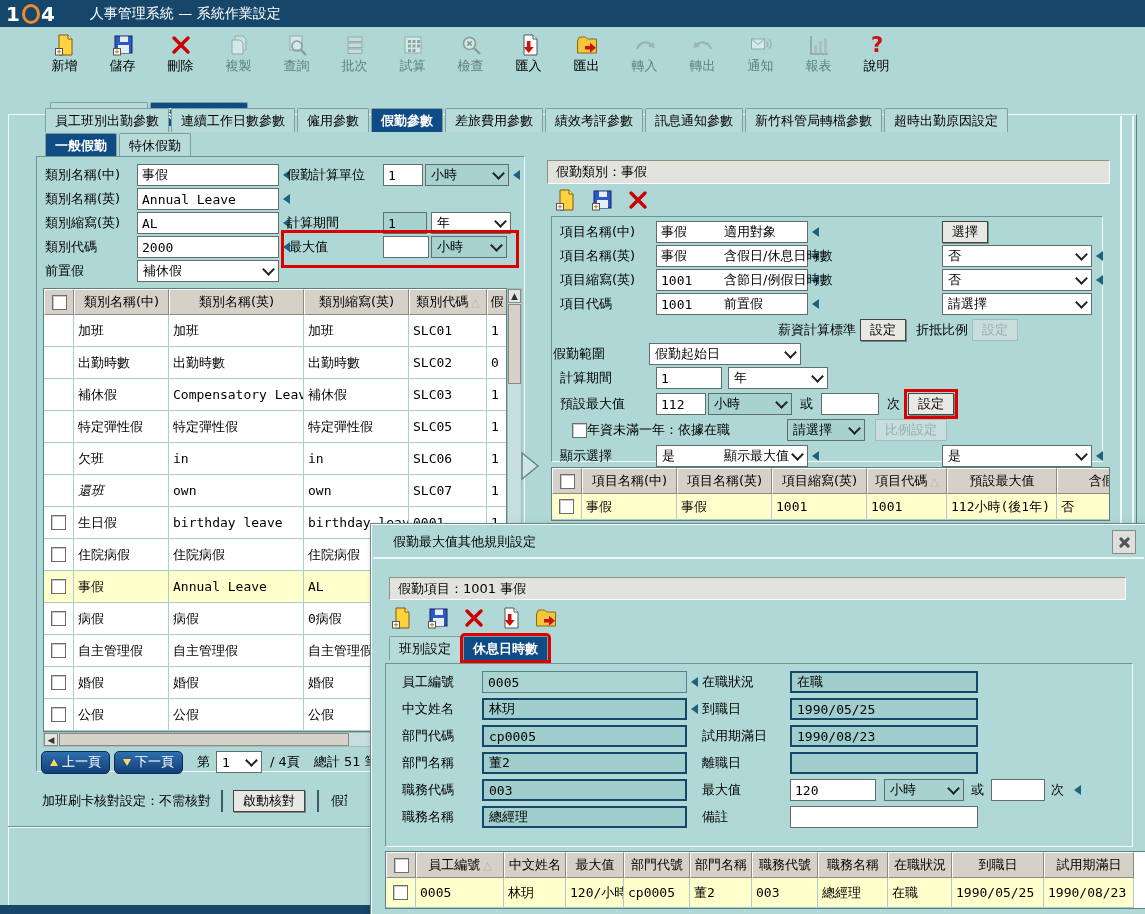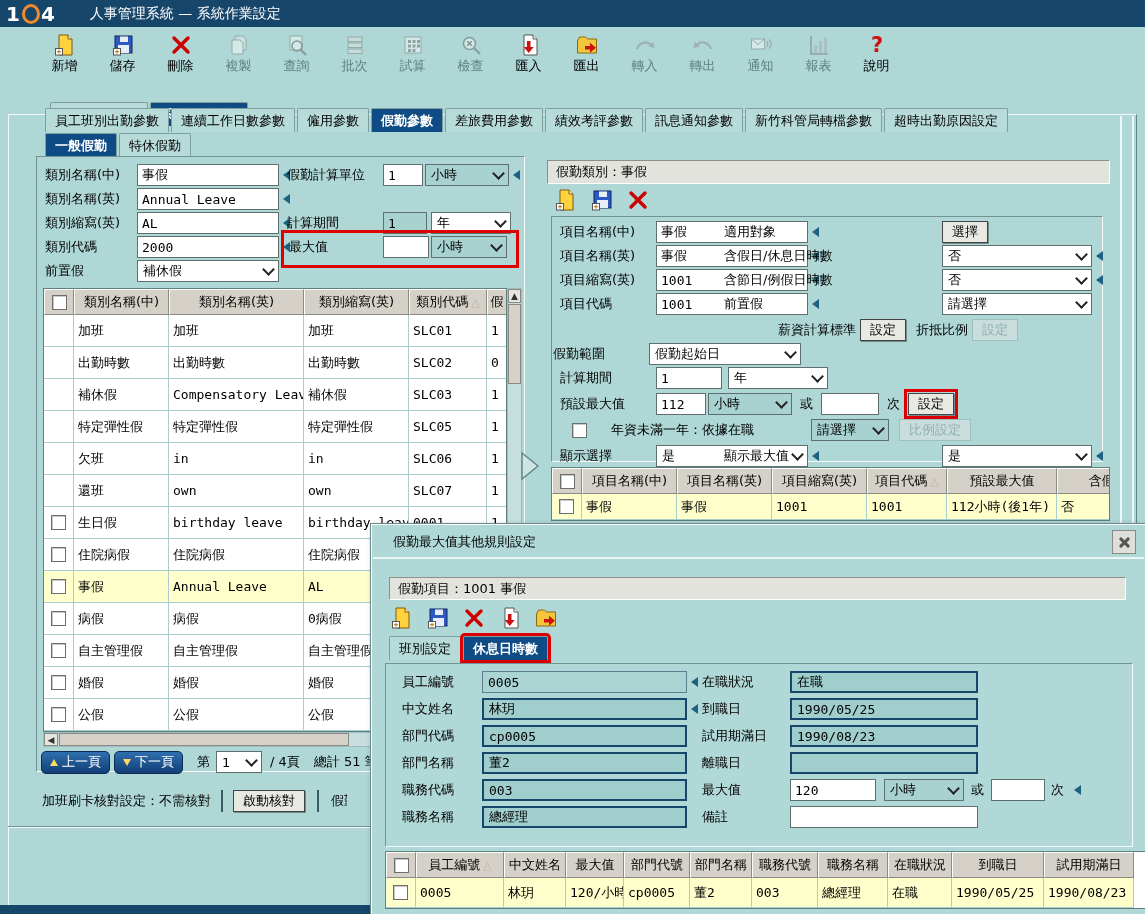--- a/index.html
+++ b/index.html
@@ -410,21 +410,21 @@
         <div class="trow" style="height: 32px;">
           <div class="tc cbc" style="width: 30px;"></div>
           <div class="tc" style="width: 95px;">欠班</div>
           <div class="tc" style="width: 135px;">in</div>
           <div class="tc" style="width: 105px;">in</div>
           <div class="tc" style="width: 78px;">SLC06</div>
           <div class="tc" style="width: 20px;">1</div>
         </div>
         <div class="trow" style="height: 32px;">
           <div class="tc cbc" style="width: 30px;"></div>
-          <div class="tc" style="width: 95px;">還班</div>
+          <div class="tc" style="width: 95px; font-style: italic;">還班</div>
           <div class="tc" style="width: 135px;">own</div>
           <div class="tc" style="width: 105px;">own</div>
           <div class="tc" style="width: 78px;">SLC07</div>
           <div class="tc" style="width: 20px;">1</div>
         </div>
         <div class="trow" style="height: 32px;">
           <div class="tc cbc" style="width: 30px;">
             <span class="cb"></span>
           </div>
           <div class="tc" style="width: 95px;">生日假</div>
@@ -650,21 +650,21 @@
           <i class="chev"></i>
         </span>
       <span style="margin:0 8px">或</span>
       <span class="inp" style="width:58px"></span>
       <span style="margin:0 8px">次</span>
       <button class="btn redwrap">設定</button>
     </div>
 
     <div class="fr" style="left:20px;top:202px">
       <span class="cb"></span>
-      <span class="flb" style="margin-left:24px;width:200px">年資未滿一年：依據在職</span>
+      <span class="flb" style="margin-left:0;width:200px">年資未滿一年：依據在職</span>
       <span class="sel teal" style="width:78px">
           <i class="selt">請選擇</i>
           <i class="chev"></i>
         </span>
       <button class="btn dis" style="margin-left:10px">比例設定</button>
     </div>
 
     <div class="fr" style="left:8px;top:228px">
       <span class="flb" style="width:96px">顯示選擇</span>
       <span class="sel" style="width:152px">

